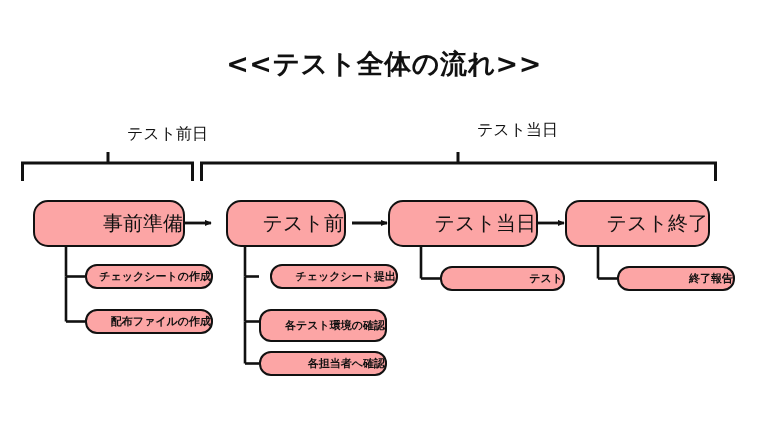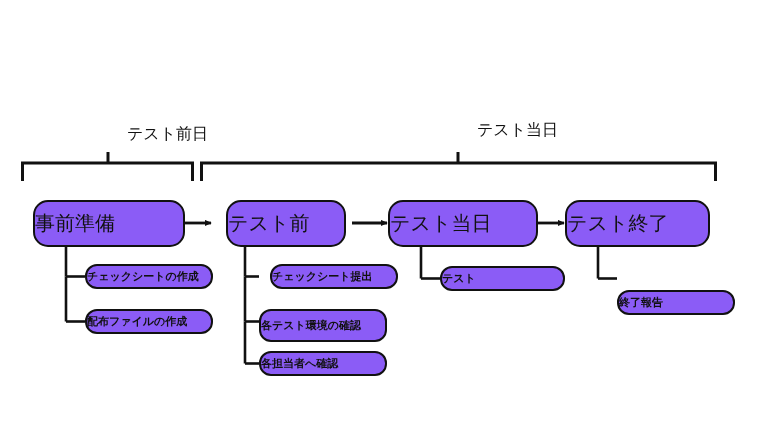--- a/index.html
+++ b/index.html
@@ -38,26 +38,26 @@
   #wires {
     position: absolute;
     left: 0; top: 0;
     width: 768px; height: 432px;
     pointer-events: none;
   }
 
   
   .node {
     position: absolute;
-    background: #8b5cf6;
+    background: #fca5a5;
     border: 2.6px solid #111111;
     border-radius: 13px;
     display: flex;
     align-items: center;
-    justify-content: flex-start;
+    justify-content: flex-end;
     color: #111111;
     white-space: nowrap;
   }
   .node.main {
     font-size: 20px;
     font-weight: 400;
     border-width: 2.8px;
     border-radius: 15px;
   }
   .node.sub {
@@ -65,20 +65,21 @@
     font-weight: 700;
     border-width: 2.4px;
     border-radius: 12px;
   }
 </style>
 </head>
 <body>
 
 <div id="stage">
 
+  <div class="title">&lt;&lt;テスト全体の流れ&gt;&gt;</div>
 
   <svg id="wires" viewBox="0 0 768 432" width="768" height="432" xmlns="http://www.w3.org/2000/svg">
     <defs>
       <marker id="arrowhead" markerWidth="7" markerHeight="7" refX="6.2" refY="3.2" orient="auto" markerUnits="userSpaceOnUse">
         <path d="M0,0 L7,3.2 L0,6.4 z" fill="#111111"></path>
       </marker>
     </defs>
     <g id="bracket-layer">
         <g>
           <line x1="21" y1="163" x2="194" y2="163" stroke="#111111" stroke-width="3" stroke-linecap="butt"></line>
@@ -144,18 +145,18 @@
       </div>
       <div class="node main" style="left: 388px; top: 200px; width: 150px; height: 47px;">
         <span>テスト当日</span>
       </div>
       <div class="node sub" style="left: 440px; top: 266px; width: 125px; height: 25px;">
         <span>テスト</span>
       </div>
       <div class="node main" style="left: 565px; top: 200px; width: 145px; height: 47px;">
         <span>テスト終了</span>
       </div>
-      <div class="node sub" style="left: 617px; top: 266px; width: 118px; height: 25px; margin-top: 24px;">
+      <div class="node sub" style="left: 617px; top: 266px; width: 118px; height: 25px;">
         <span>終了報告</span>
       </div>
     </div>
 
 </div>
 
 </body></html>

